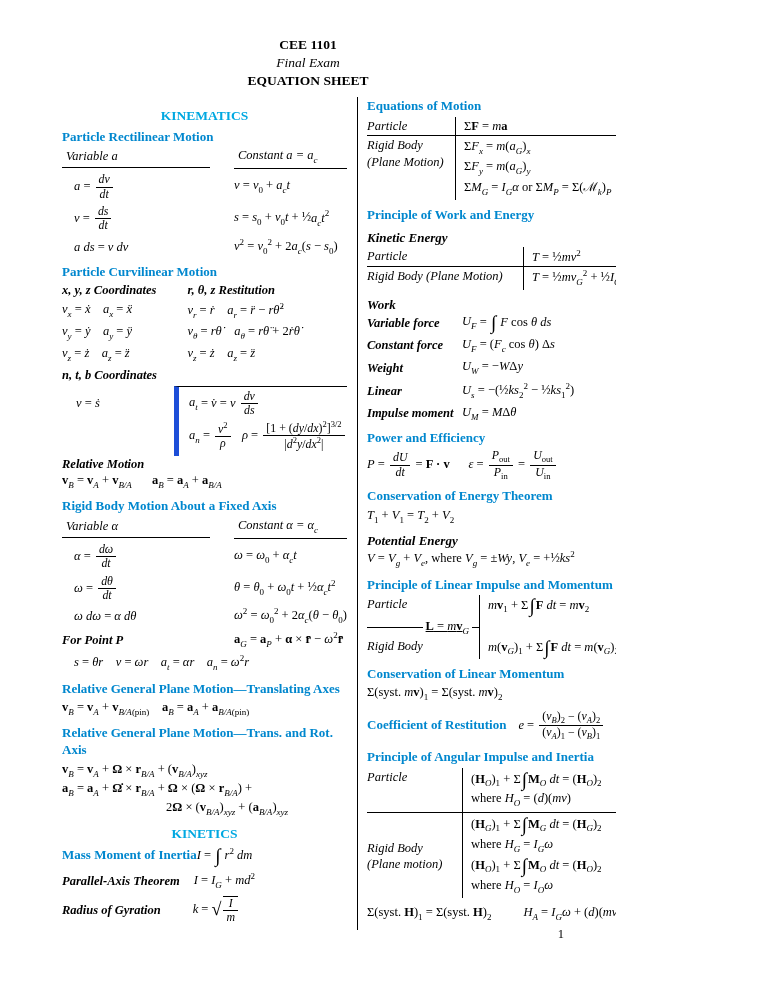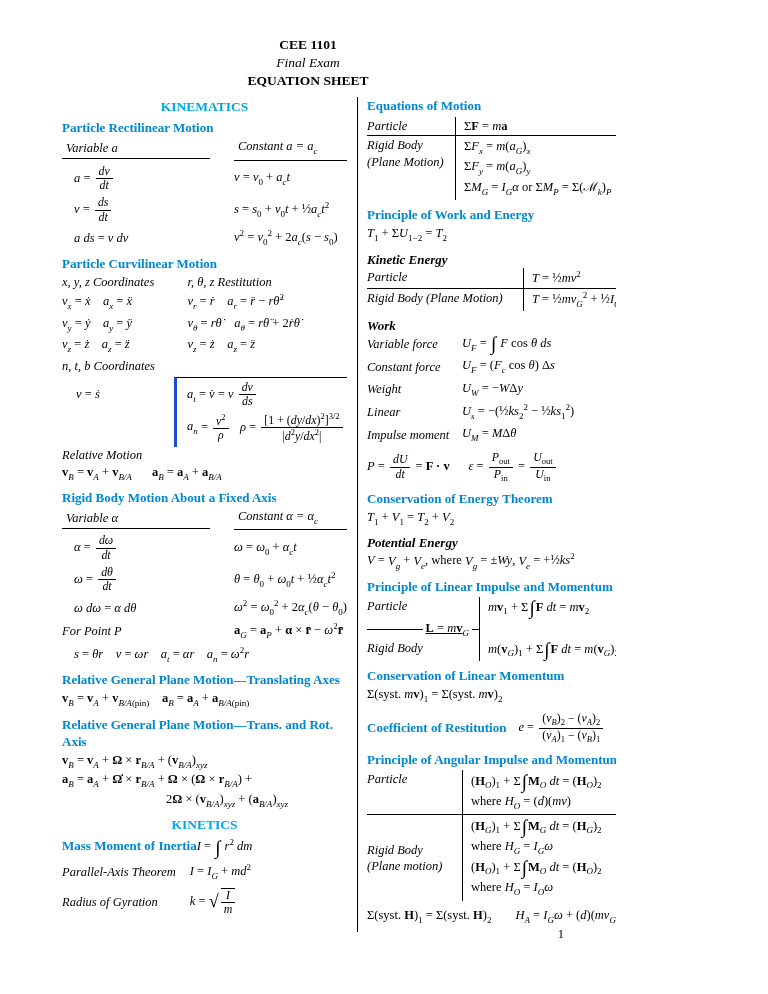--- a/index.html
+++ b/index.html
@@ -6,47 +6,47 @@
   html,body{margin:0;padding:0;background:#fff;}
   .page{width:616px;height:994px;background:#fff;position:relative;overflow:hidden;
         font-family:"Liberation Serif","DejaVu Serif",serif;color:#000;
         font-size:12.5px;line-height:1.32;}
   
   .doc-header{padding-top:36px;text-align:center;}
   .doc-header .course{font-weight:bold;font-size:13.5px;}
   .doc-header .exam{font-style:italic;font-size:13.5px;}
   .doc-header .title{font-weight:bold;font-size:13.5px;}
   
-  .columns{display:flex;margin:8px 50px 12px 62px;align-items:flex-start;}
+  .columns{display:flex;margin:8px 50px 12px 62px;align-items:flex-end;}
   .col-left{width:340px;padding-right:10px;}
   .col-right{flex:1;border-left:1px solid #000;padding-left:9px;}
   section{margin-bottom:6px;}
   .center-title{text-align:center;font-weight:bold;color:var(--cyan);font-size:13.5px;margin:1px 0 3px;}
   .sec-heading{color:var(--blue);font-weight:bold;font-size:13px;margin:0 0 2px;}
   .bi-title{font-weight:bold;font-style:italic;font-size:13px;}
-  .it{font-style:italic;}
+  .it{font-style:italic;font-weight:bold;}
   
   .formula{white-space:nowrap;}
   .frac{display:inline-flex;flex-direction:column;text-align:center;vertical-align:middle;
         margin:0 2px;line-height:1.12;font-size:0.95em;}
   .frac .num{border-bottom:1px solid #000;padding:0 3px;display:block;}
   .frac .den{padding:0 3px;display:block;}
   .int{font-size:1.55em;line-height:1;vertical-align:-0.18em;display:inline-block;margin:0 1px;font-style:normal;}
   .rad{font-size:1.45em;vertical-align:middle;}
   .radarg{border-top:1px solid #000;}
   sub,sup{font-size:0.72em;}
   
   .grid2{display:grid;grid-template-columns:148px 1fr;column-gap:24px;row-gap:4px;align-items:center;}
   .colhead{font-style:italic;border-bottom:1px solid #000;padding:0 0 2px 4px;}
   .ind{padding-left:12px;}
   .grid2c{display:grid;grid-template-columns:44% 56%;row-gap:2px;align-items:center;}
   
   .ntb{display:flex;margin-top:2px;}
   .ntb-left{width:98px;padding:9px 0 0 14px;}
-  .ntb-right{flex:1;border-left:3px solid #1d4ed8;border-top:1px solid #000;padding:3px 0 1px 10px;}
+  .ntb-right{flex:1;border-left:5px solid #1d4ed8;border-top:1px solid #000;padding:3px 0 1px 10px;}
   .ntb-right .formula{margin-bottom:3px;}
   .pair{display:flex;gap:20px;}
   .pp-row{display:grid;grid-template-columns:148px 1fr;column-gap:24px;align-items:center;margin:3px 0;}
   .indent-more{padding-left:104px;}
   .inline-sec{display:flex;align-items:center;margin-bottom:5px;}
   
   .bar-row{display:flex;align-items:stretch;}
   .bar-row .lbl{flex-shrink:0;font-style:italic;padding-top:1px;}
   .bar-row .frm{border-left:1px solid #000;padding:1px 0 1px 8px;flex:1;}
   .bb{border-bottom:1px solid #000;}
@@ -214,21 +214,20 @@
               <div class="formula">Σ<i>F<sub>x</sub></i> = <i>m</i>(<i>a<sub>G</sub></i>)<sub><i>x</i></sub></div>
               <div class="formula">Σ<i>F<sub>y</sub></i> = <i>m</i>(<i>a<sub>G</sub></i>)<sub><i>y</i></sub></div>
               <div class="formula">Σ<i>M<sub>G</sub></i> = <i>I<sub>G</sub>α</i> or Σ<i>M<sub>P</sub></i> = Σ(ℳ<sub><i>k</i></sub>)<sub><i>P</i></sub></div>
             </div>
           </div>
         </div>
       </section>
 
       <section>
         <h3 class="sec-heading">Principle of Work and Energy</h3>
-        <div class="formula"><i>T</i><sub>1</sub> + Σ<i>U</i><sub>1−2</sub> = <i>T</i><sub>2</sub></div>
       </section>
 
       <section>
         <div class="bi-title">Kinetic Energy</div>
         <div class="w156">
           <div class="bar-row bb">
             <div class="lbl">Particle</div>
             <div class="frm formula"><i>T</i> = ½<i>mv</i><sup>2</sup></div>
           </div>
           <div class="bar-row">
@@ -248,20 +247,21 @@
           <div class="it">Weight</div>
           <div class="formula"><i>U<sub>W</sub></i> = −<i>W</i>Δ<i>y</i></div>
           <div class="it">Linear</div>
           <div class="formula"><i>U<sub>s</sub></i> = −(½<i>ks</i><sub>2</sub><sup>2</sup> − ½<i>ks</i><sub>1</sub><sup>2</sup>)</div>
           <div class="it">Impulse moment</div>
           <div class="formula"><i>U<sub>M</sub></i> = <i>M</i>Δ<i>θ</i></div>
         </div>
       </section>
 
       <section>
+        <h3 class="sec-heading">Power and Efficiency</h3>
         <div class="formula"><i>P</i> = <span class="frac">
               <span class="num"><i>dU</i></span>
               <span class="den"><i>dt</i></span>
             </span> = <b>F · v</b> &nbsp;&nbsp;&nbsp;&nbsp; <i>ε</i> = <span class="frac">
               <span class="num"><i>P</i><sub>out</sub></span>
               <span class="den"><i>P</i><sub>in</sub></span>
             </span> = <span class="frac">
               <span class="num"><i>U</i><sub>out</sub></span>
               <span class="den"><i>U</i><sub>in</sub></span>
             </span></div>
@@ -308,21 +308,21 @@
         <div class="cor-row">
           <span class="sec-heading">Coefficient of Restitution</span>
           <span class="formula"><i>e</i> = <span class="frac">
                 <span class="num">(<i>v<sub>B</sub></i>)<sub>2</sub> − (<i>v<sub>A</sub></i>)<sub>2</sub></span>
                 <span class="den">(<i>v<sub>A</sub></i>)<sub>1</sub> − (<i>v<sub>B</sub></i>)<sub>1</sub></span>
               </span></span>
         </div>
       </section>
 
       <section>
-        <h3 class="sec-heading">Principle of Angular Impulse and Momentum</h3>
+        <h3 class="sec-heading">Principle of Angular Impulse and Inertia</h3>
         <div class="w95">
           <div class="bar-row bb">
             <div class="lbl">Particle</div>
             <div class="frm">
               <div class="formula">(<b>H</b><sub><i>O</i></sub>)<sub>1</sub> + Σ<span class="int">∫</span><b>M</b><sub><i>O</i></sub> <i>dt</i> = (<b>H</b><sub><i>O</i></sub>)<sub>2</sub></div>
               <div class="formula">where <i>H<sub>O</sub></i> = (<i>d</i>)(<i>mv</i>)</div>
             </div>
           </div>
           <div class="bar-row">
             <div class="lbl lbl-center">
@@ -333,21 +333,21 @@
               <div class="formula">(<b>H</b><sub><i>G</i></sub>)<sub>1</sub> + Σ<span class="int">∫</span><b>M</b><sub><i>G</i></sub> <i>dt</i> = (<b>H</b><sub><i>G</i></sub>)<sub>2</sub></div>
               <div class="formula">where <i>H<sub>G</sub></i> = <i>I<sub>G</sub>ω</i></div>
               <div class="formula">(<b>H</b><sub><i>O</i></sub>)<sub>1</sub> + Σ<span class="int">∫</span><b>M</b><sub><i>O</i></sub> <i>dt</i> = (<b>H</b><sub><i>O</i></sub>)<sub>2</sub></div>
               <div class="formula">where <i>H<sub>O</sub></i> = <i>I<sub>O</sub>ω</i></div>
             </div>
           </div>
         </div>
       </section>
 
       <section>
-        <div class="formula pair" style="gap:24px;">
+        <div class="formula pair" style="gap:32px;">
           <span>Σ(syst. <b>H</b>)<sub>1</sub> = Σ(syst. <b>H</b>)<sub>2</sub></span>
           <span><i>H<sub>A</sub></i> = <i>I<sub>G</sub>ω</i> + (<i>d</i>)(<i>mv<sub>G</sub></i>)</span>
         </div>
       </section>
 
     </div>
   </div>
 
   <div class="page-number">1</div>
 </div>

